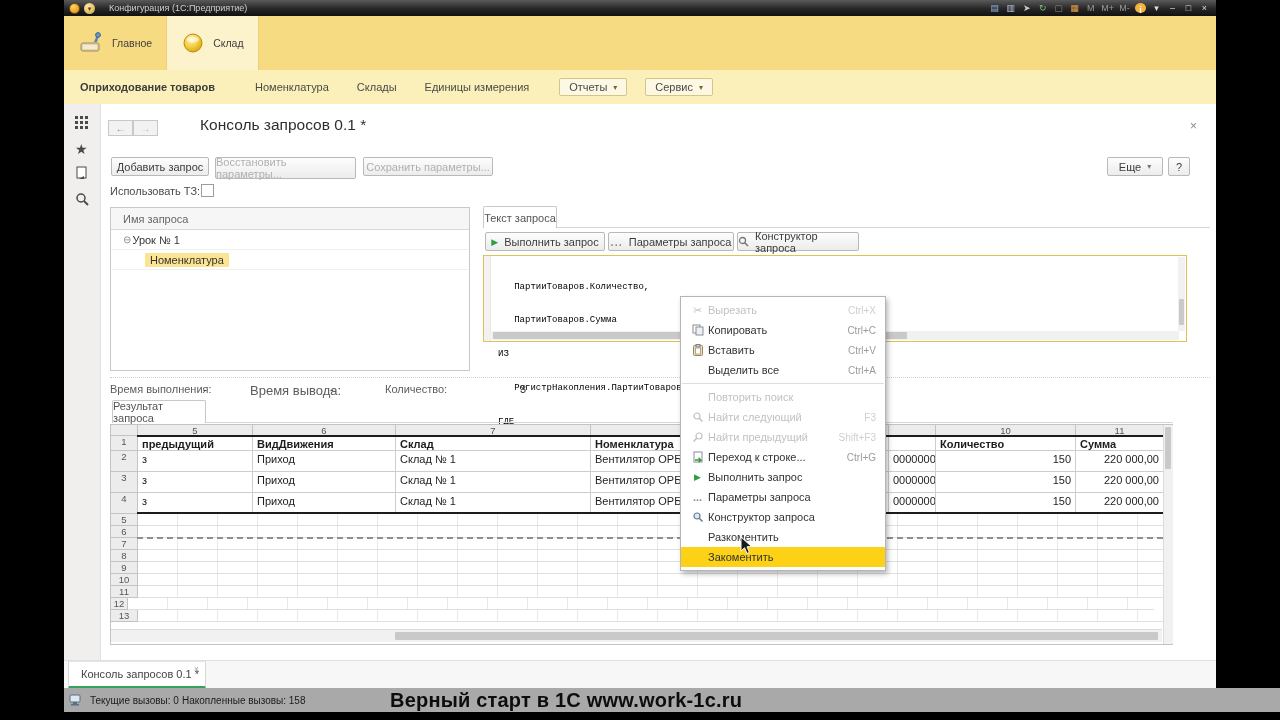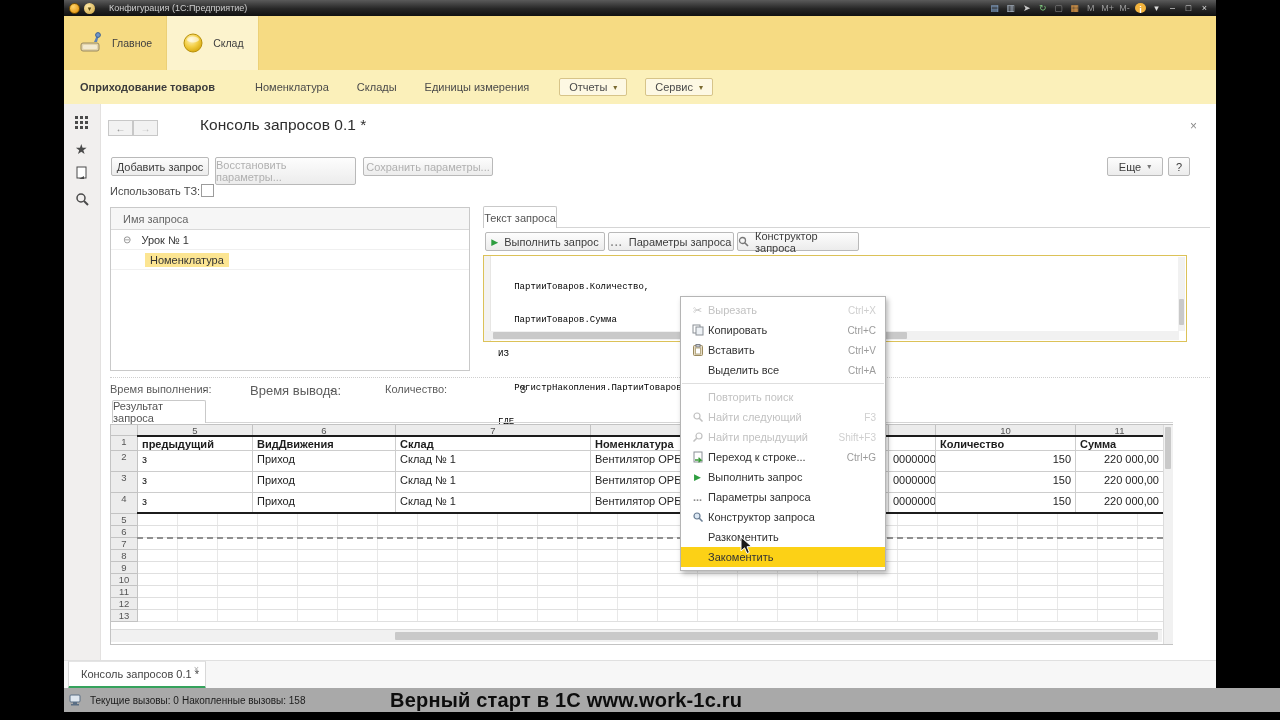--- a/index.html
+++ b/index.html
@@ -198,42 +198,42 @@
   </div>
 
   <span class="abs navbtn" style="left:44px;top:120px;color:#8a8a8a">←</span>
   <span class="abs navbtn" style="left:69px;top:120px;color:#bdbdbd">→</span>
   <span class="abs" style="left:136px;top:116px;font-size:15.5px;color:#2e2e2e">Консоль запросов 0.1 *</span>
   <span class="abs" style="left:1126px;top:119px;font-size:12px;color:#8a8a8a">×</span>
 
   <div class="abs btn" style="left:47px;top:157px;width:98px;height:19px">
       <span>Добавить запрос</span>
     </div>
-  <div class="abs btn disabled" style="left:151px;top:157px;width:141px;height:28px">
+  <div class="abs btn disabled" style="left:151px;top:157px;width:141px;height:22px">
       <span>Восстановить параметры...</span>
     </div>
   <div class="abs btn disabled" style="left:299px;top:157px;width:130px;height:19px">
       <span>Сохранить параметры...</span>
     </div>
   <div class="abs btn" style="left:1043px;top:157px;width:56px;height:19px">
     <span>Еще</span>
     <span style="font-size:8px;color:#777">▾</span>
   </div>
   <div class="abs btn" style="left:1104px;top:157px;width:22px;height:19px">
       <span>?</span>
     </div>
 
   <span class="abs" style="left:46px;top:185px;font-size:11px;color:#4a4a4a">Использовать ТЗ:</span>
   <span class="abs" style="left:137px;top:184px;width:11px;height:11px;border:1px solid #9c9c9c;background:#fff"></span>
 
   <div class="abs" style="left:46px;top:207px;width:360px;height:164px;border:1px solid #c9c9c9;box-sizing:border-box">
     <div class="panelhdr" style="height:22px">Имя запроса</div>
     <div style="height:19px;display:flex;align-items:center;border-bottom:1px solid #f0f0f0">
       <span style="margin-left:12px;font-size:10px;color:#8a8a8a">⊖</span>
-      <span style="margin-left:10px;font-size:11px;color:#333">Урок № 1</span>
+      <span style="margin-left:1px;font-size:11px;color:#333">Урок № 1</span>
     </div>
     <div style="height:19px;display:flex;align-items:center;border-bottom:1px solid #f0f0f0">
       <span style="margin-left:34px;font-size:11px;color:#333;background:#fce592;padding:1px 5px">Номенклатура</span>
     </div>
   </div>
 
   <div class="abs tab" style="left:419px;top:206px;width:74px;height:22px">
       <span>Текст запроса</span>
     </div>
   <div class="abs" style="left:493px;top:227px;width:653px;height:1px;background:#d5d5d5"></div>
@@ -364,21 +364,21 @@
       </div>
     <div class="trow emptyrow" style="height:12px">
         <div class="cell numc" style="width:27px">10</div>
         <div class="cell mainc" style="width:1026px"></div>
       </div>
     <div class="trow emptyrow" style="height:12px">
         <div class="cell numc" style="width:27px">11</div>
         <div class="cell mainc" style="width:1026px"></div>
       </div>
     <div class="trow emptyrow" style="height:12px">
-        <div class="cell numc" style="width:27px">12</div>
+        <div class="cell numc" style="width:17px">12</div>
         <div class="cell mainc" style="width:1026px"></div>
       </div>
     <div class="trow emptyrow" style="height:12px">
         <div class="cell numc" style="width:27px">13</div>
         <div class="cell mainc" style="width:1026px"></div>
       </div>
   </div>
 
   <div class="abs" style="left:73px;top:435px;width:1026px;height:2px;background:#1c1c1c"></div>
   <div class="abs" style="left:73px;top:512px;width:1026px;height:2px;background:#1c1c1c"></div>

